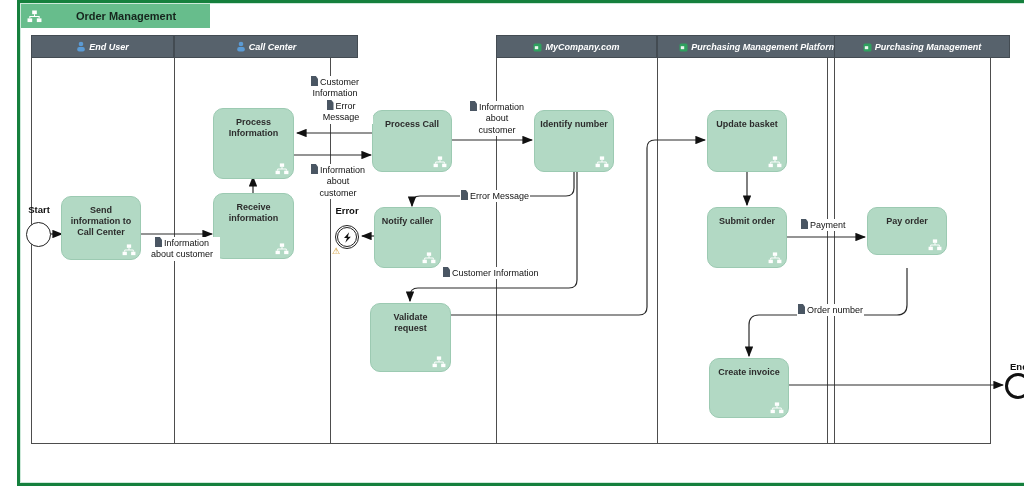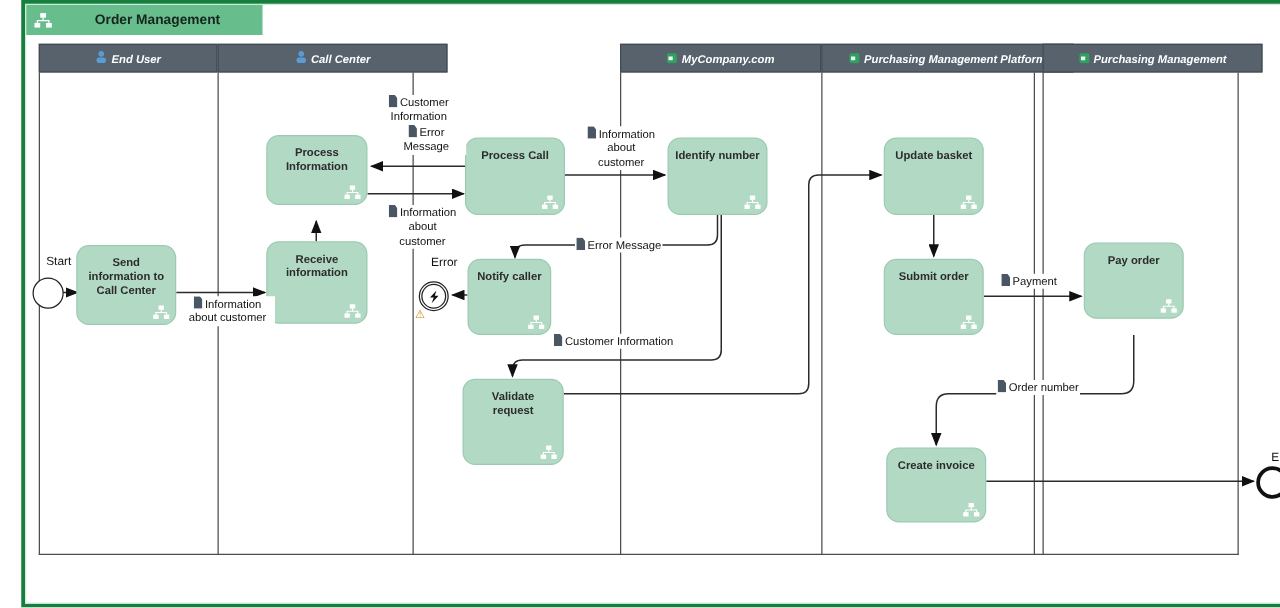--- a/index.html
+++ b/index.html
@@ -32,21 +32,21 @@
   .sub-icon{position:absolute;right:4px;bottom:3px;}
 
   
   .event{position:absolute;border-radius:50%;background:#fff;box-sizing:border-box;z-index:3;}
   .ev-start{left:6px;top:219px;width:25px;height:25px;border:1.6px solid #222;}
   .ev-end{left:985px;top:370px;width:26px;height:26px;border:3.2px solid #111;}
   .ev-error-outer{left:315px;top:222px;width:24px;height:24px;border:1.3px solid #222;
                   display:flex;align-items:center;justify-content:center;}
   .ev-error-inner{width:18px;height:18px;border:1.1px solid #222;border-radius:50%;
                   display:flex;align-items:center;justify-content:center;background:#fff;}
-  .ev-label{position:absolute;font-size:9.5px;font-weight:400;color:#111;text-align:right;z-index:4;}
+  .ev-label{position:absolute;font-size:9.5px;font-weight:700;color:#111;text-align:center;z-index:4;}
   .warn{position:absolute;left:312px;top:244px;font-size:9px;color:#c98a12;z-index:4;line-height:1;}
 
   
   .flabel{position:absolute;background:#fff;font-size:9px;color:#111;text-align:center;
           line-height:1.25;z-index:4;padding:0 1px;}
   .doc{display:inline-block;width:7px;height:10px;background:#4a5663;margin-right:2px;
        vertical-align:-1px;clip-path:polygon(0 0,70% 0,100% 28%,100% 100%,0 100%);}
 
   svg.connectors{position:absolute;left:0;top:0;z-index:2;pointer-events:none;}
 </style>
@@ -149,21 +149,21 @@
   </div>
   <div class="task" style="left:193px;top:190px;width:81px;height:66px">
     <span class="task-label">Receive information</span>
     <svg class="sub-icon" width="14" height="12" viewBox="0 0 16 14">
         <rect x="5.5" y="0.5" width="5" height="4" fill="#fff"></rect>
         <path d="M8 4.5 V7 M3 9 V7 H13 V9" stroke="#fff" stroke-width="1.1" fill="none"></path>
         <rect x="0.5" y="9" width="5" height="4" fill="#fff"></rect>
         <rect x="10.5" y="9" width="5" height="4" fill="#fff"></rect>
       </svg>
   </div>
-  <div class="task" style="left:193px;top:105px;width:81px;height:56px">
+  <div class="task" style="left:193px;top:105px;width:81px;height:71px">
     <span class="task-label">Process Information</span>
     <svg class="sub-icon" width="14" height="12" viewBox="0 0 16 14">
         <rect x="5.5" y="0.5" width="5" height="4" fill="#fff"></rect>
         <path d="M8 4.5 V7 M3 9 V7 H13 V9" stroke="#fff" stroke-width="1.1" fill="none"></path>
         <rect x="0.5" y="9" width="5" height="4" fill="#fff"></rect>
         <rect x="10.5" y="9" width="5" height="4" fill="#fff"></rect>
       </svg>
   </div>
   <div class="task" style="left:352px;top:107px;width:80px;height:62px">
     <span class="task-label">Process Call</span>
@@ -212,21 +212,21 @@
   </div>
   <div class="task" style="left:687px;top:107px;width:80px;height:62px">
     <span class="task-label">Update basket</span>
     <svg class="sub-icon" width="14" height="12" viewBox="0 0 16 14">
         <rect x="5.5" y="0.5" width="5" height="4" fill="#fff"></rect>
         <path d="M8 4.5 V7 M3 9 V7 H13 V9" stroke="#fff" stroke-width="1.1" fill="none"></path>
         <rect x="0.5" y="9" width="5" height="4" fill="#fff"></rect>
         <rect x="10.5" y="9" width="5" height="4" fill="#fff"></rect>
       </svg>
   </div>
-  <div class="task" style="left:847px;top:191px;width:80px;height:61px">
+  <div class="task" style="left:847px;top:204px;width:80px;height:48px">
     <span class="task-label">Pay order</span>
     <svg class="sub-icon" width="14" height="12" viewBox="0 0 16 14">
         <rect x="5.5" y="0.5" width="5" height="4" fill="#fff"></rect>
         <path d="M8 4.5 V7 M3 9 V7 H13 V9" stroke="#fff" stroke-width="1.1" fill="none"></path>
         <rect x="0.5" y="9" width="5" height="4" fill="#fff"></rect>
         <rect x="10.5" y="9" width="5" height="4" fill="#fff"></rect>
       </svg>
   </div>
   <div class="task" style="left:689px;top:355px;width:80px;height:60px">
     <span class="task-label">Create invoice</span>

